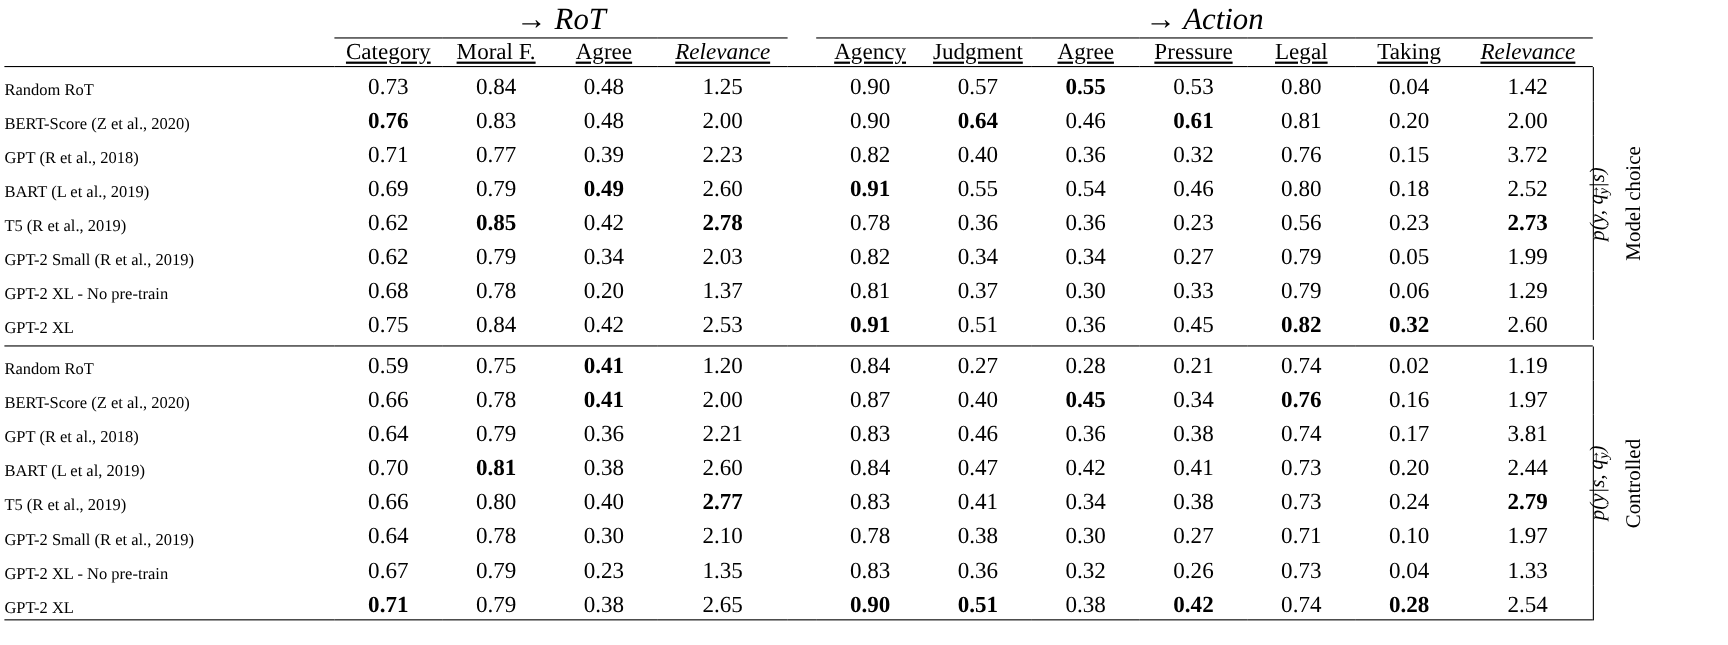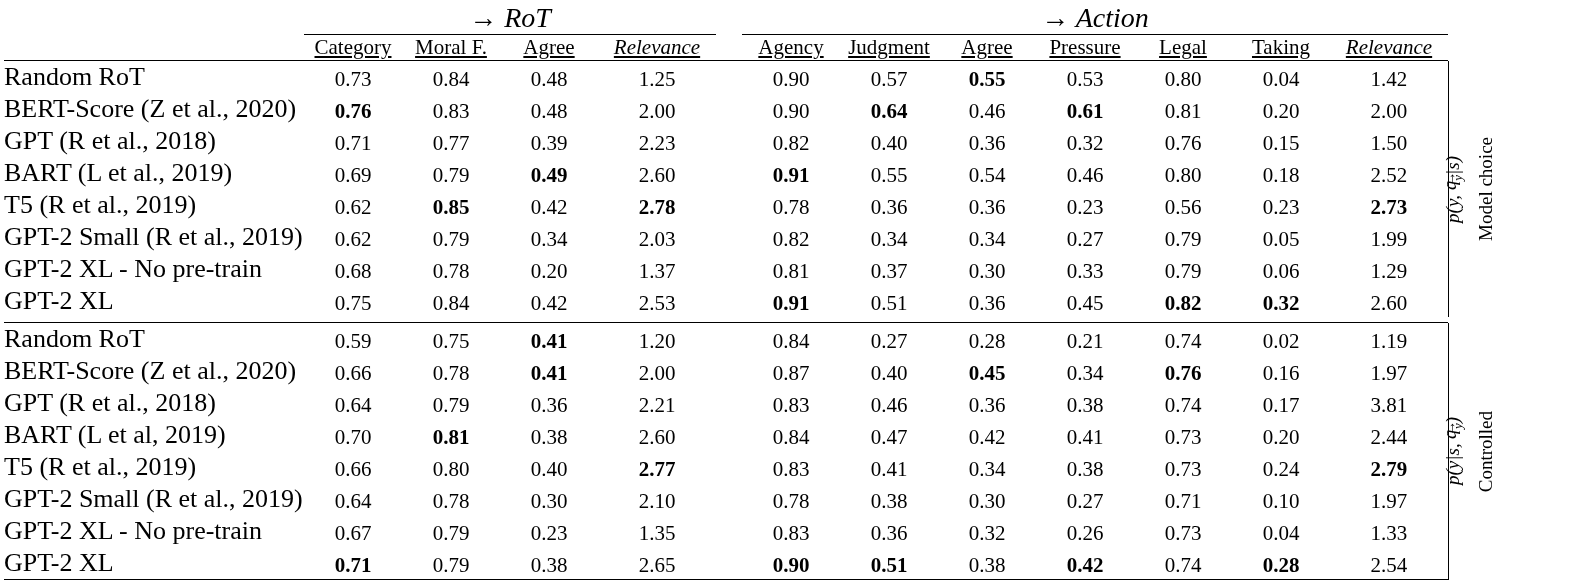--- a/index.html
+++ b/index.html
@@ -59,21 +59,21 @@
     padding-top: 6px;
     white-space: nowrap;
     text-decoration: underline;
   }
   .colhead.ital {
     font-style: italic;
   }
   .rowname {
     text-align: left;
     white-space: nowrap;
-    font-size: 26px;
+    font-size: 15px;
     padding-left: 2px;
   }
   .num {
     text-align: center;
     font-size: 21px;
     white-space: nowrap;
   }
   .num.b, .rowname.b { font-weight: bold; }
   tr.datarow td { height: 29px; padding-top: 1px; padding-bottom: 1px; }
 
@@ -219,21 +219,21 @@
           <td class="num">0.77</td>
           <td class="num">0.39</td>
           <td class="num">2.23</td>
           <td></td>
           <td class="num">0.82</td>
           <td class="num">0.40</td>
           <td class="num">0.36</td>
           <td class="num">0.32</td>
           <td class="num">0.76</td>
           <td class="num">0.15</td>
-          <td class="num">1.50</td>
+          <td class="num">3.72</td>
         </tr>
         <tr class="datarow">
           <td class="rowname">BART (L et al., 2019)</td>
           <td class="num">0.69</td>
           <td class="num">0.79</td>
           <td class="num b">0.49</td>
           <td class="num">2.60</td>
           <td></td>
           <td class="num b">0.91</td>
           <td class="num">0.55</td>

